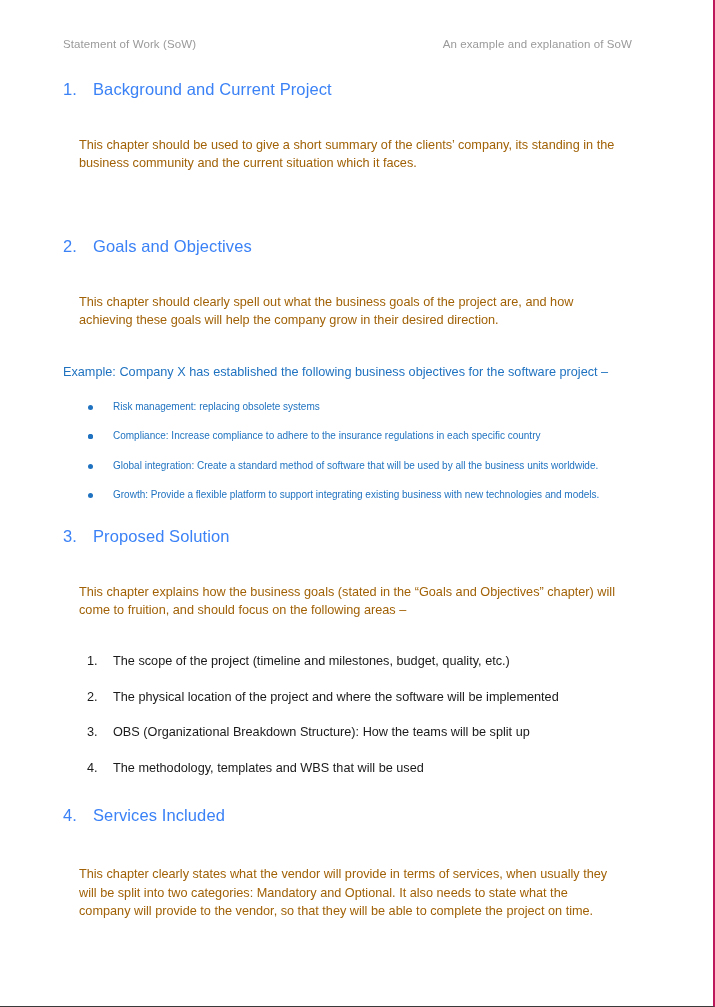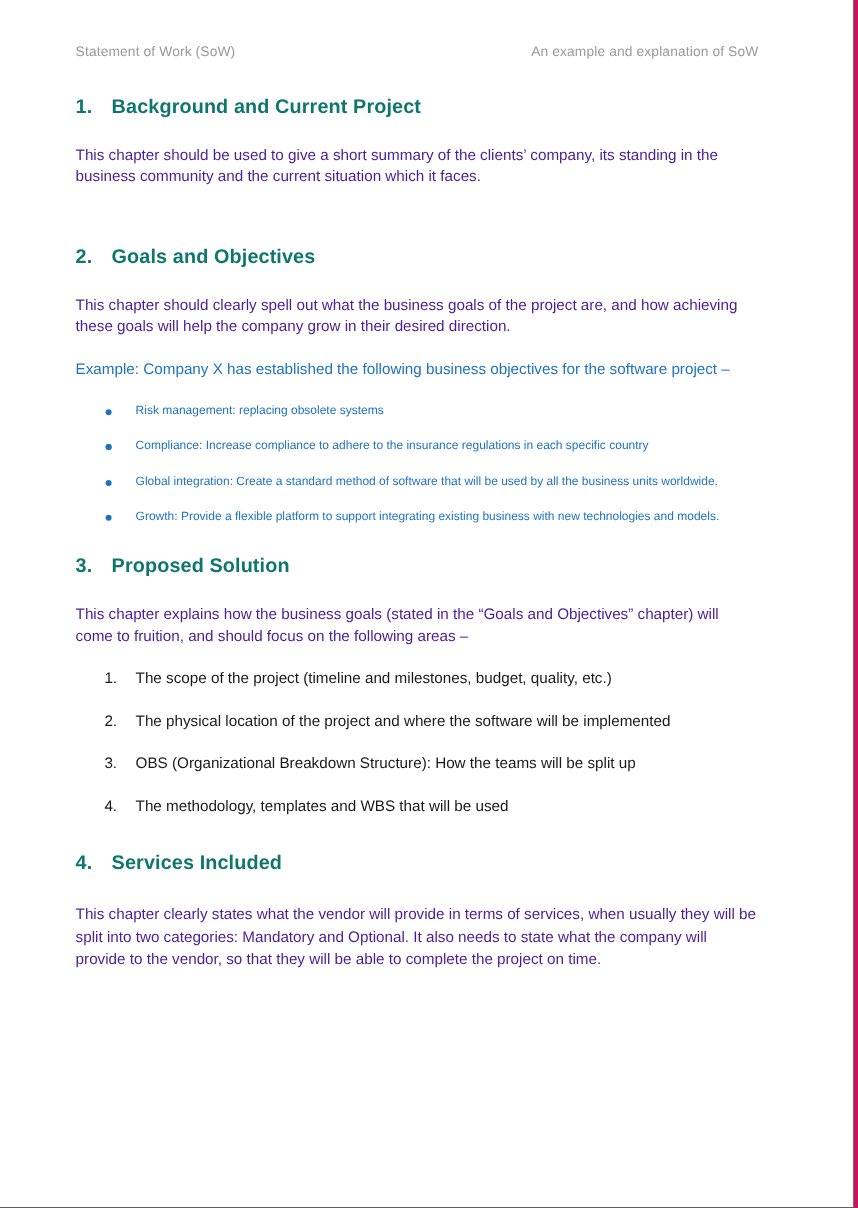--- a/index.html
+++ b/index.html
@@ -9,21 +9,21 @@
   }
   body {
     font-family: "Liberation Sans", sans-serif;
   }
   .page {
     position: relative;
     width: 715px;
     height: 1007px;
     background: #ffffff;
     box-sizing: border-box;
-    border-right: 4px solid #be185d;
+    border-right: 2px solid #be185d;
     border-bottom: 1px solid #3a3a3a;
     overflow: hidden;
   }
   .page-inner {
     position: absolute;
     left: 0;
     top: 0;
     width: 714px;
     height: 1006px;
   }
@@ -45,38 +45,38 @@
   
   .content {
     position: absolute;
     left: 63px;
     top: 80px;
     width: 569px;
   }
 
   h2.section-heading {
     font-size: 16.5px;
-    font-weight: bold;
-    color: #0f766e;
+    font-weight: normal;
+    color: #3b82f6;
     margin: 0;
     padding: 0;
     line-height: 1.2;
     letter-spacing: 0.1px;
     white-space: nowrap;
   }
   h2.section-heading .num {
     display: inline-block;
     min-width: 30px;
   }
 
   p.body-text {
     font-size: 12.7px;
     line-height: 18.6px;
-    color: #4c1d95;
-    margin: 0;
+    color: #a16207;
+    margin: 16px;
     padding: 0;
   }
   p.example-text {
     font-size: 12.7px;
     line-height: 18.6px;
     color: #1F72C0;
     margin: 0;
     padding: 0;
   }
 

